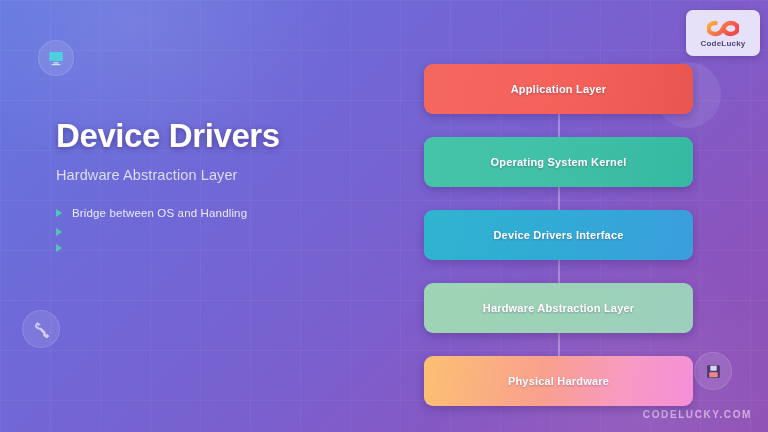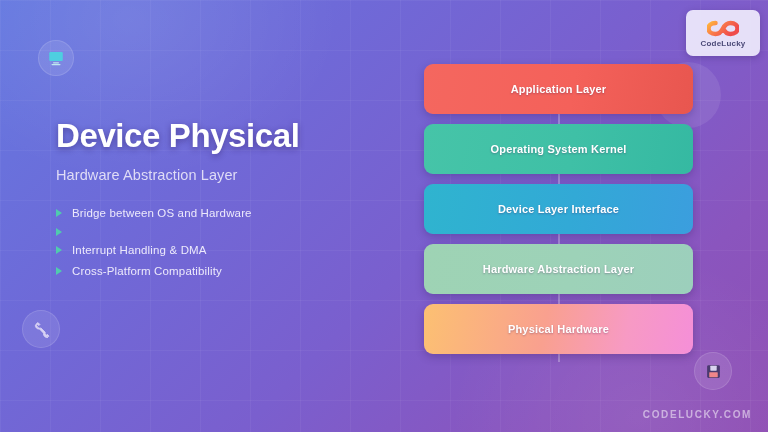--- a/index.html
+++ b/index.html
@@ -84,21 +84,21 @@
 
   
   #stack { position:absolute; left:424px; top:64px; width:269px; }
   #connector {
     position:absolute; left:134px; top:40px;
     width:2px; height:258px;
     background:rgba(255,255,255,0.30);
   }
   .layer {
     position:relative;
-    height:50px; margin-bottom:10px;
+    height:50px; margin-bottom:23px;
     border-radius:9px;
     display:flex; align-items:center; justify-content:center;
     box-shadow:0 3px 8px rgba(45,20,85,0.28);
     z-index:2;
   }
   .layer:last-child { margin-bottom:8px; }
   .layer-label {
     font-size:11px; font-weight:bold; color:#ffffff;
     letter-spacing:0.2px;
     text-shadow:0 1px 2px rgba(70,30,90,0.35);
@@ -156,51 +156,46 @@
 
   <div class="fcircle" id="ic-save">
     <svg width="17" height="17" viewBox="0 0 24 24">
       <rect x="3" y="3" width="18" height="18" rx="2" fill="#4a3a6e"></rect>
       <rect x="7.5" y="3.8" width="9" height="7" rx="0.8" fill="#d9d4ef"></rect>
       <rect x="6" y="13" width="12" height="7.2" rx="0.8" fill="#f0868a"></rect>
     </svg>
   </div>
 
   <div class="left">
-    <div id="page-title">Device Physical</div>
+    <div id="page-title">Device Drivers</div>
     <div id="subtitle">Hardware Abstraction Layer</div>
     <ul id="feature-list">
       <li>
         <span class="bullet-arrow"></span>
-        <span class="feat-text">Bridge between OS and Hardware</span>
+        <span class="feat-text">Bridge between OS and Handling</span>
       </li>
       <li>
         <span class="bullet-arrow"></span>
       </li>
       <li>
         <span class="bullet-arrow"></span>
-        <span class="feat-text">Interrupt Handling &amp; DMA</span>
-      </li>
-      <li>
-        <span class="bullet-arrow"></span>
-        <span class="feat-text">Cross-Platform Compatibility</span>
       </li>
     </ul>
   </div>
 
   <div id="stack">
     <div id="connector"></div>
     <div class="layer l0">
       <span class="layer-label">Application Layer</span>
     </div>
     <div class="layer l1">
       <span class="layer-label">Operating System Kernel</span>
     </div>
     <div class="layer l2">
-      <span class="layer-label">Device Layer Interface</span>
+      <span class="layer-label">Device Drivers Interface</span>
     </div>
     <div class="layer l3">
       <span class="layer-label">Hardware Abstraction Layer</span>
     </div>
     <div class="layer l4">
       <span class="layer-label">Physical Hardware</span>
     </div>
   </div>
 
   <div id="logo-badge">

